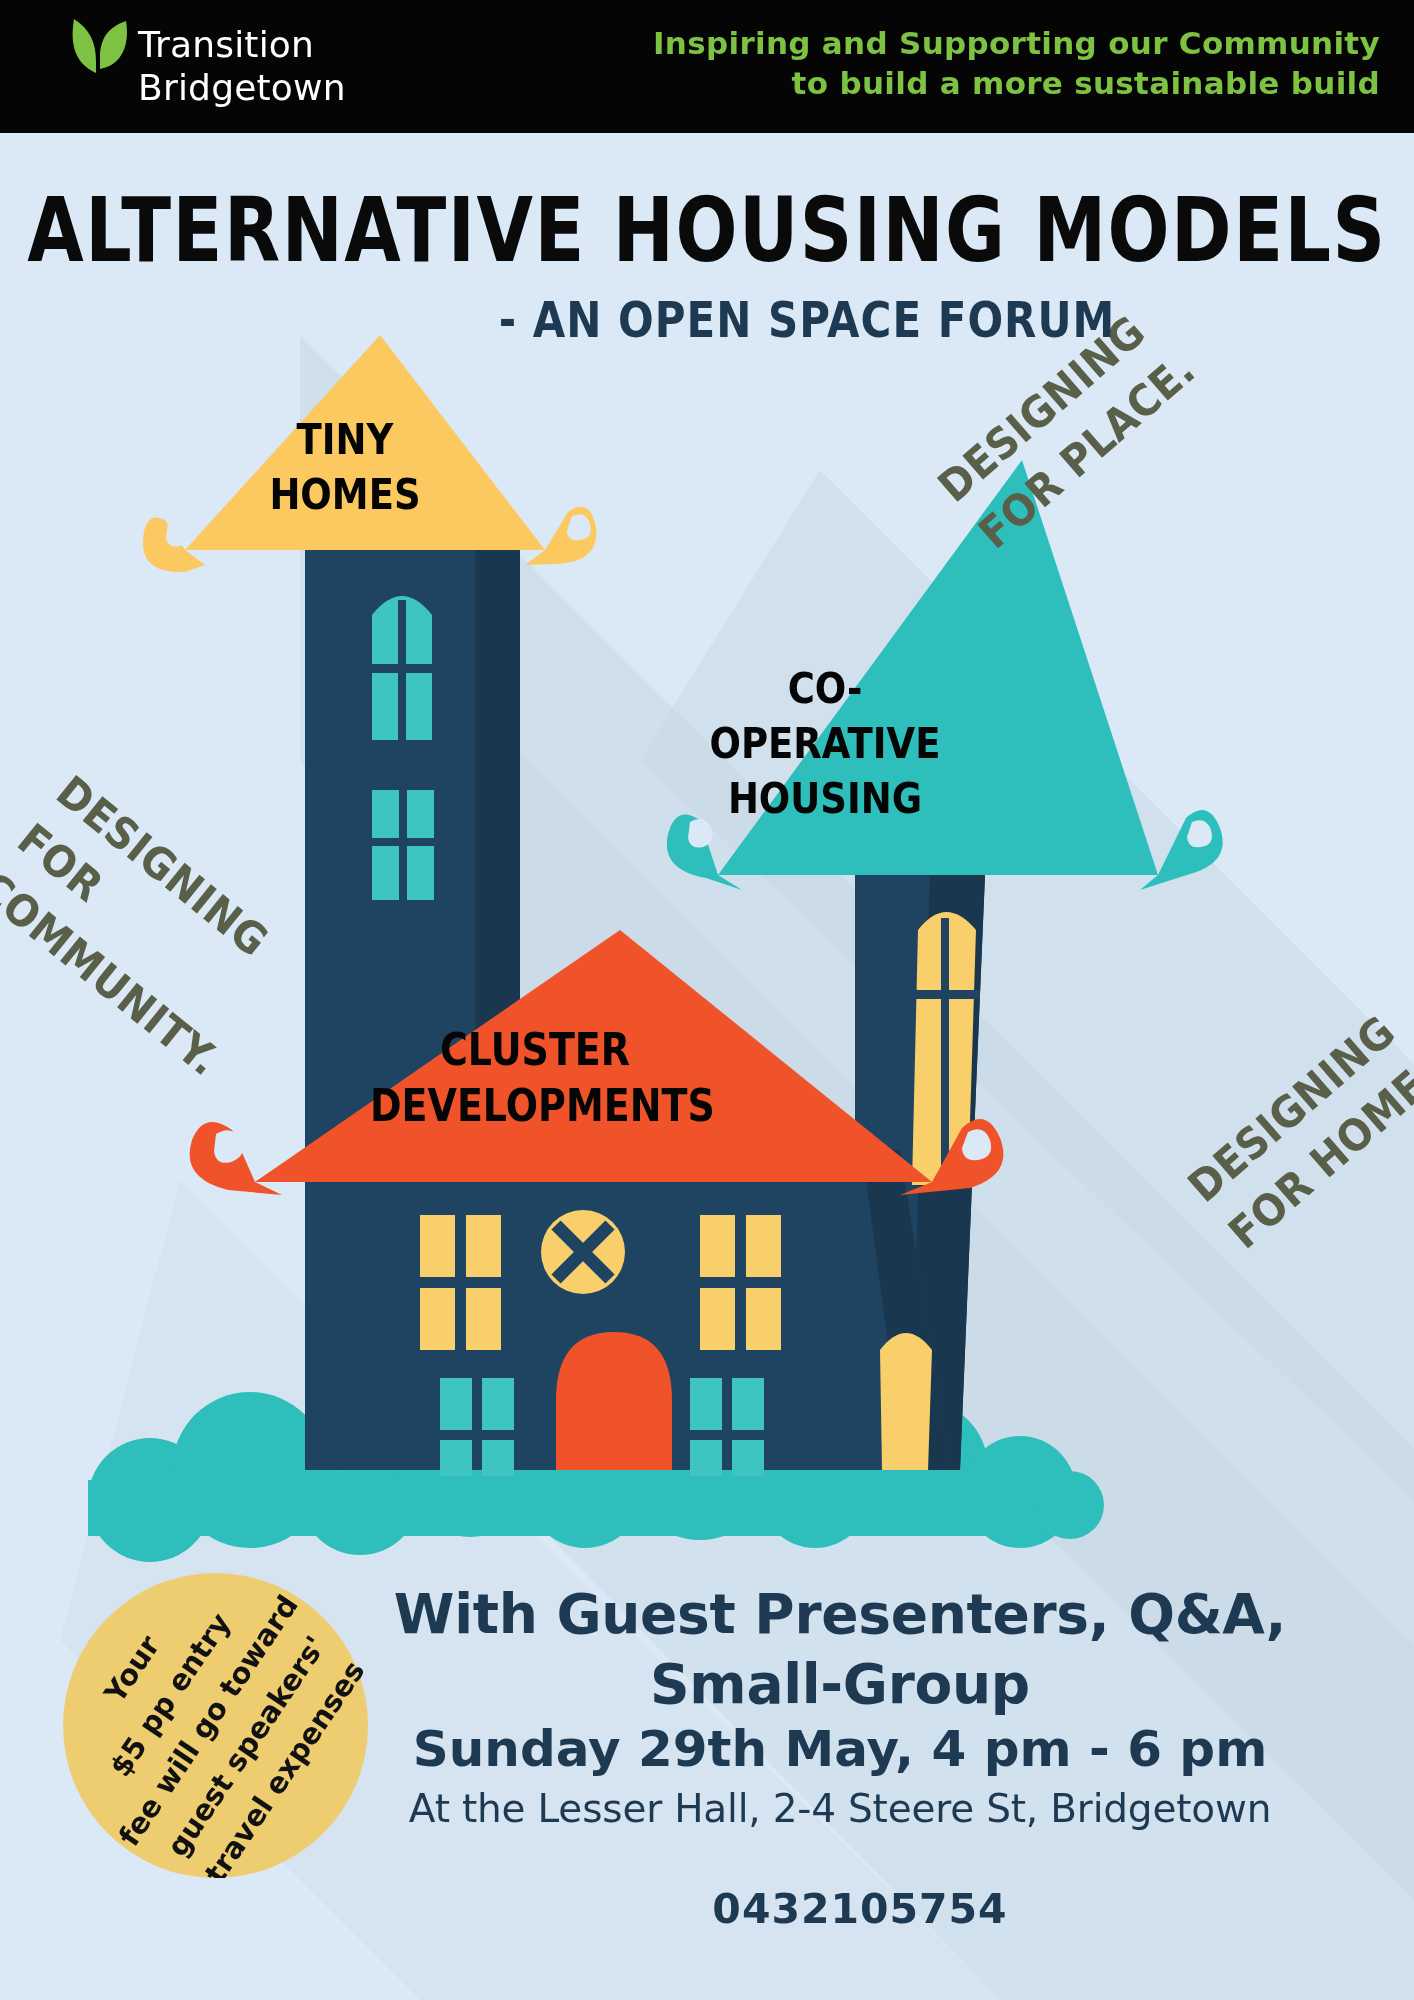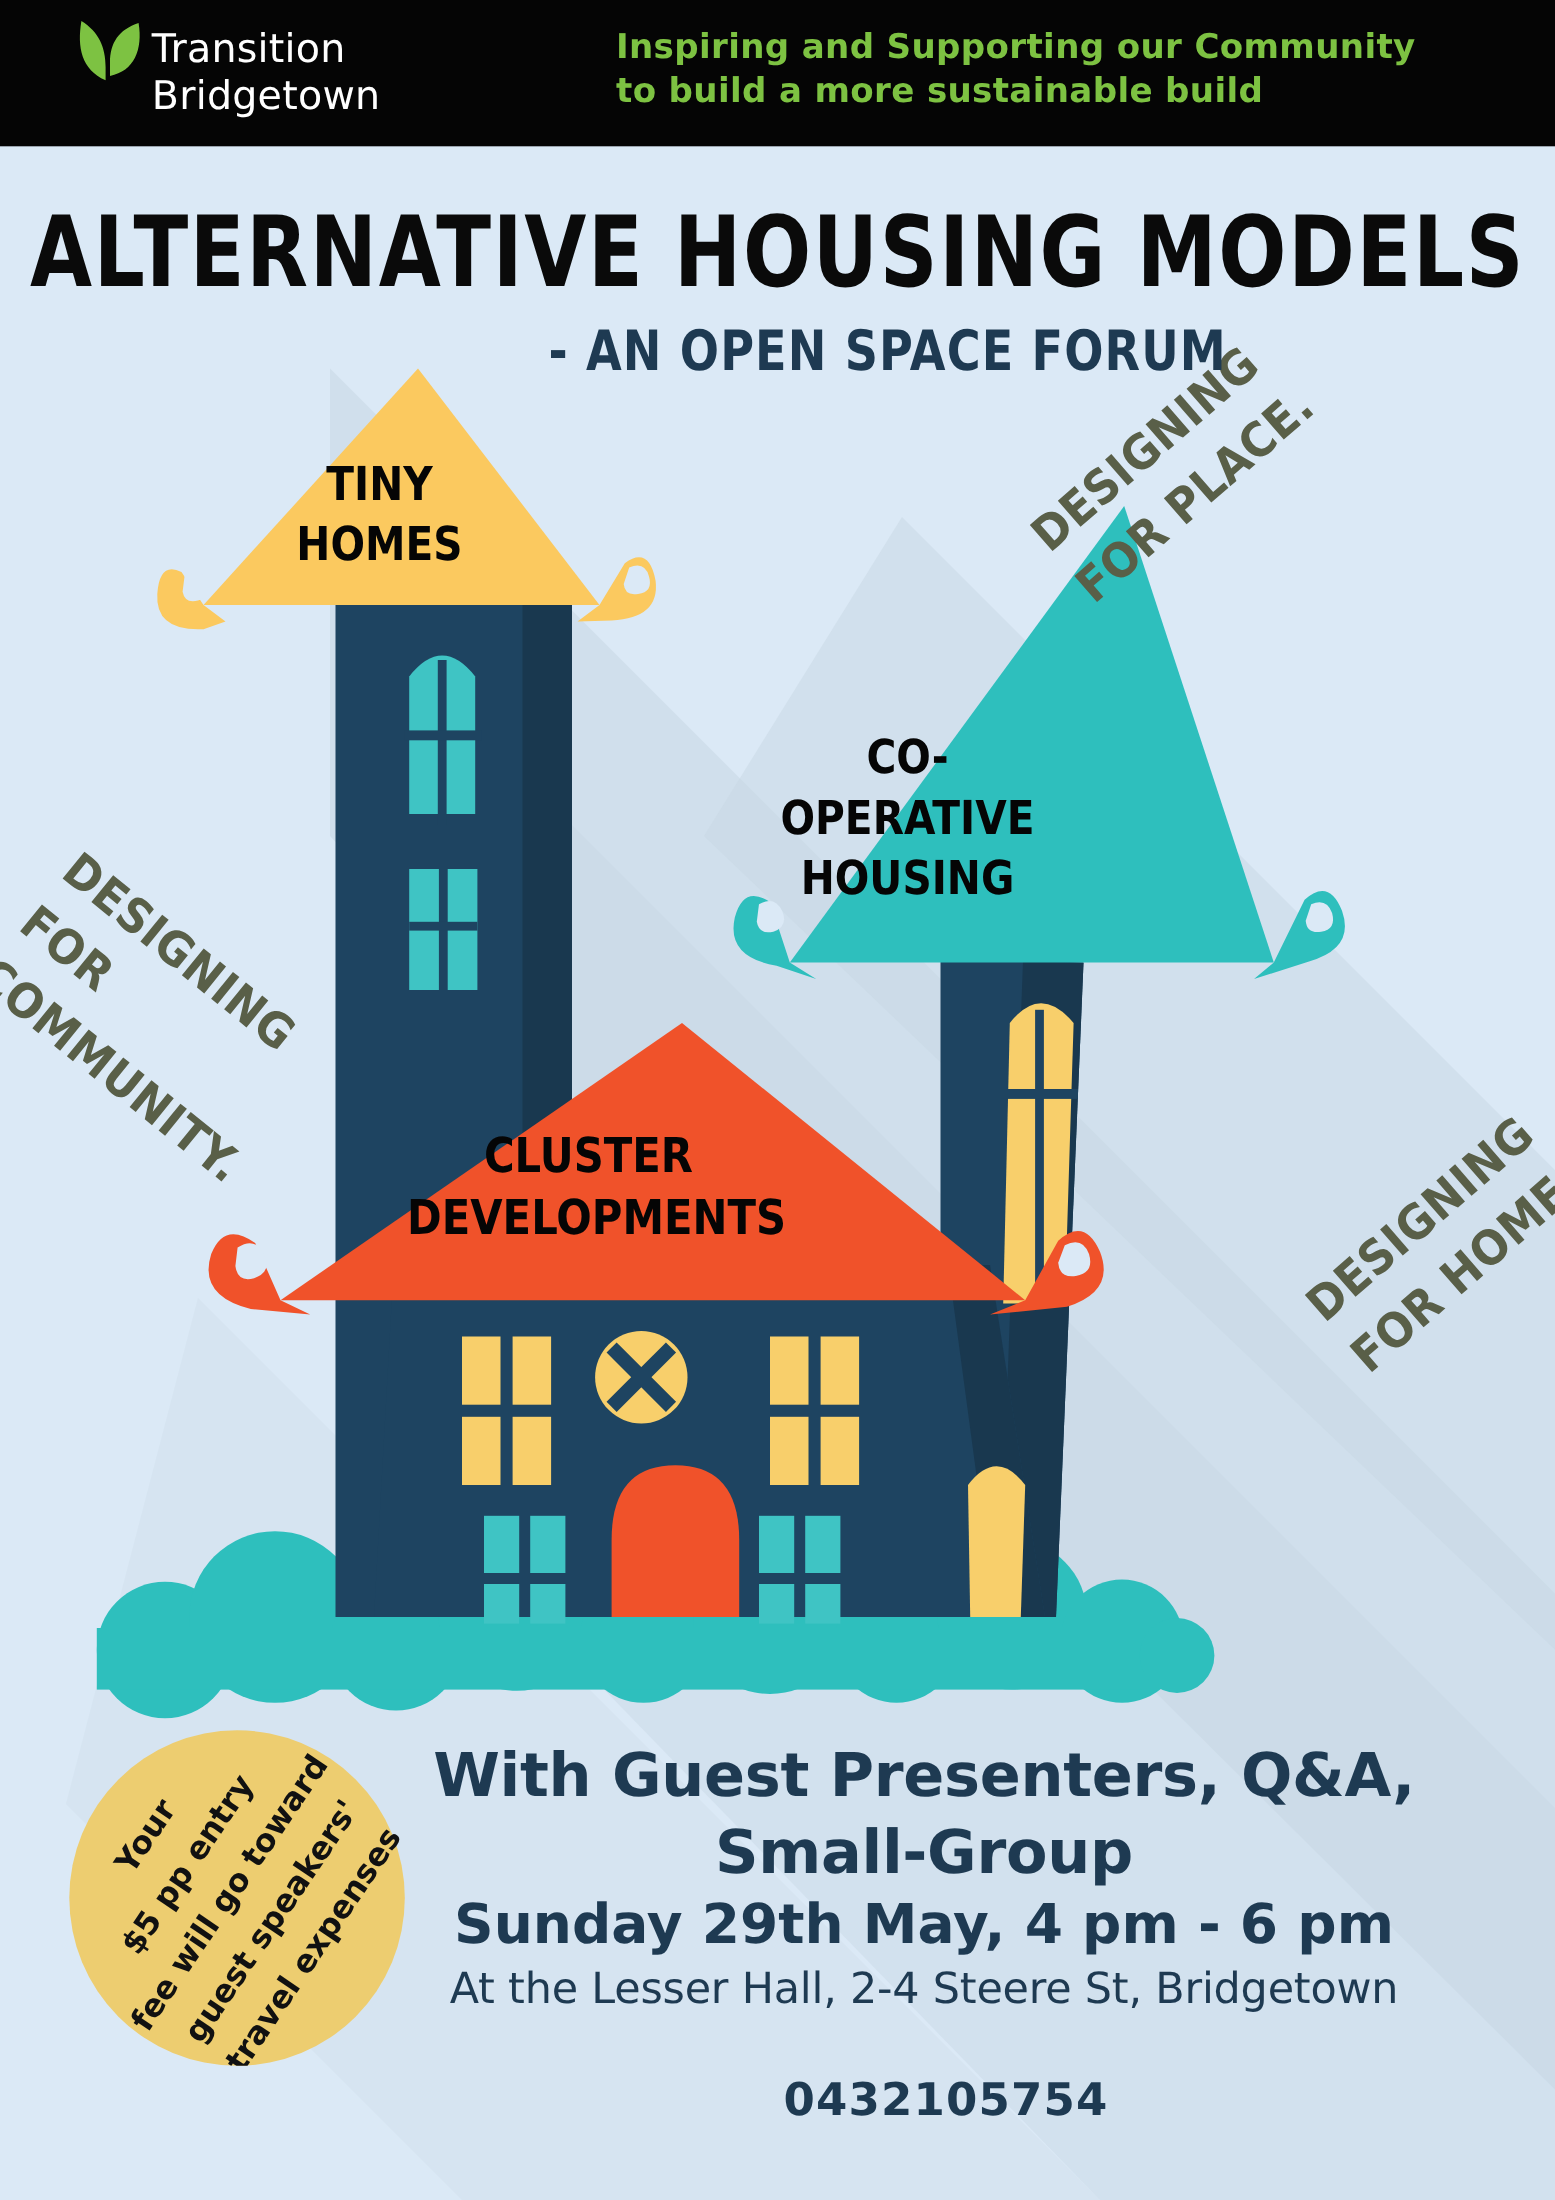--- a/index.html
+++ b/index.html
@@ -25,21 +25,21 @@
     height:105px;
   }
   .leaf-icon{ width:78px; height:100px; display:block; }
   .logo-text{
     color:#ffffff; font-size:36px; line-height:1.18;
     font-family:"DejaVu Sans", sans-serif; font-weight:400;
     letter-spacing:.2px;
   }
   .tagline{
     position:absolute; left:560px; top:24px; width:820px;
-    text-align:left;
+    text-align:right;
     color:#7dc242;
     font-family:"DejaVu Sans", sans-serif;
     font-weight:bold;
     font-size:31px; line-height:1.28;
     letter-spacing:.3px;
   }
 
   
   .shadow-layer{ position:absolute; inset:0; z-index:5; pointer-events:none; }
 

